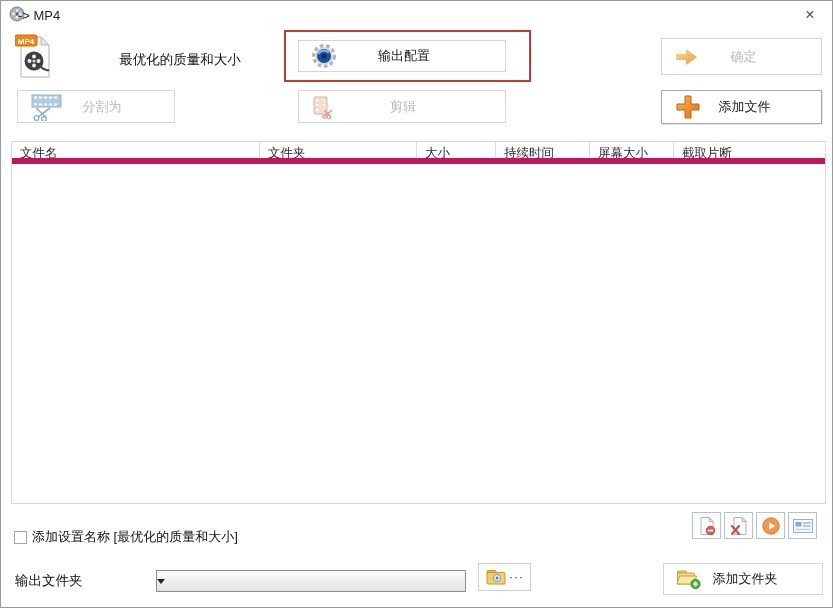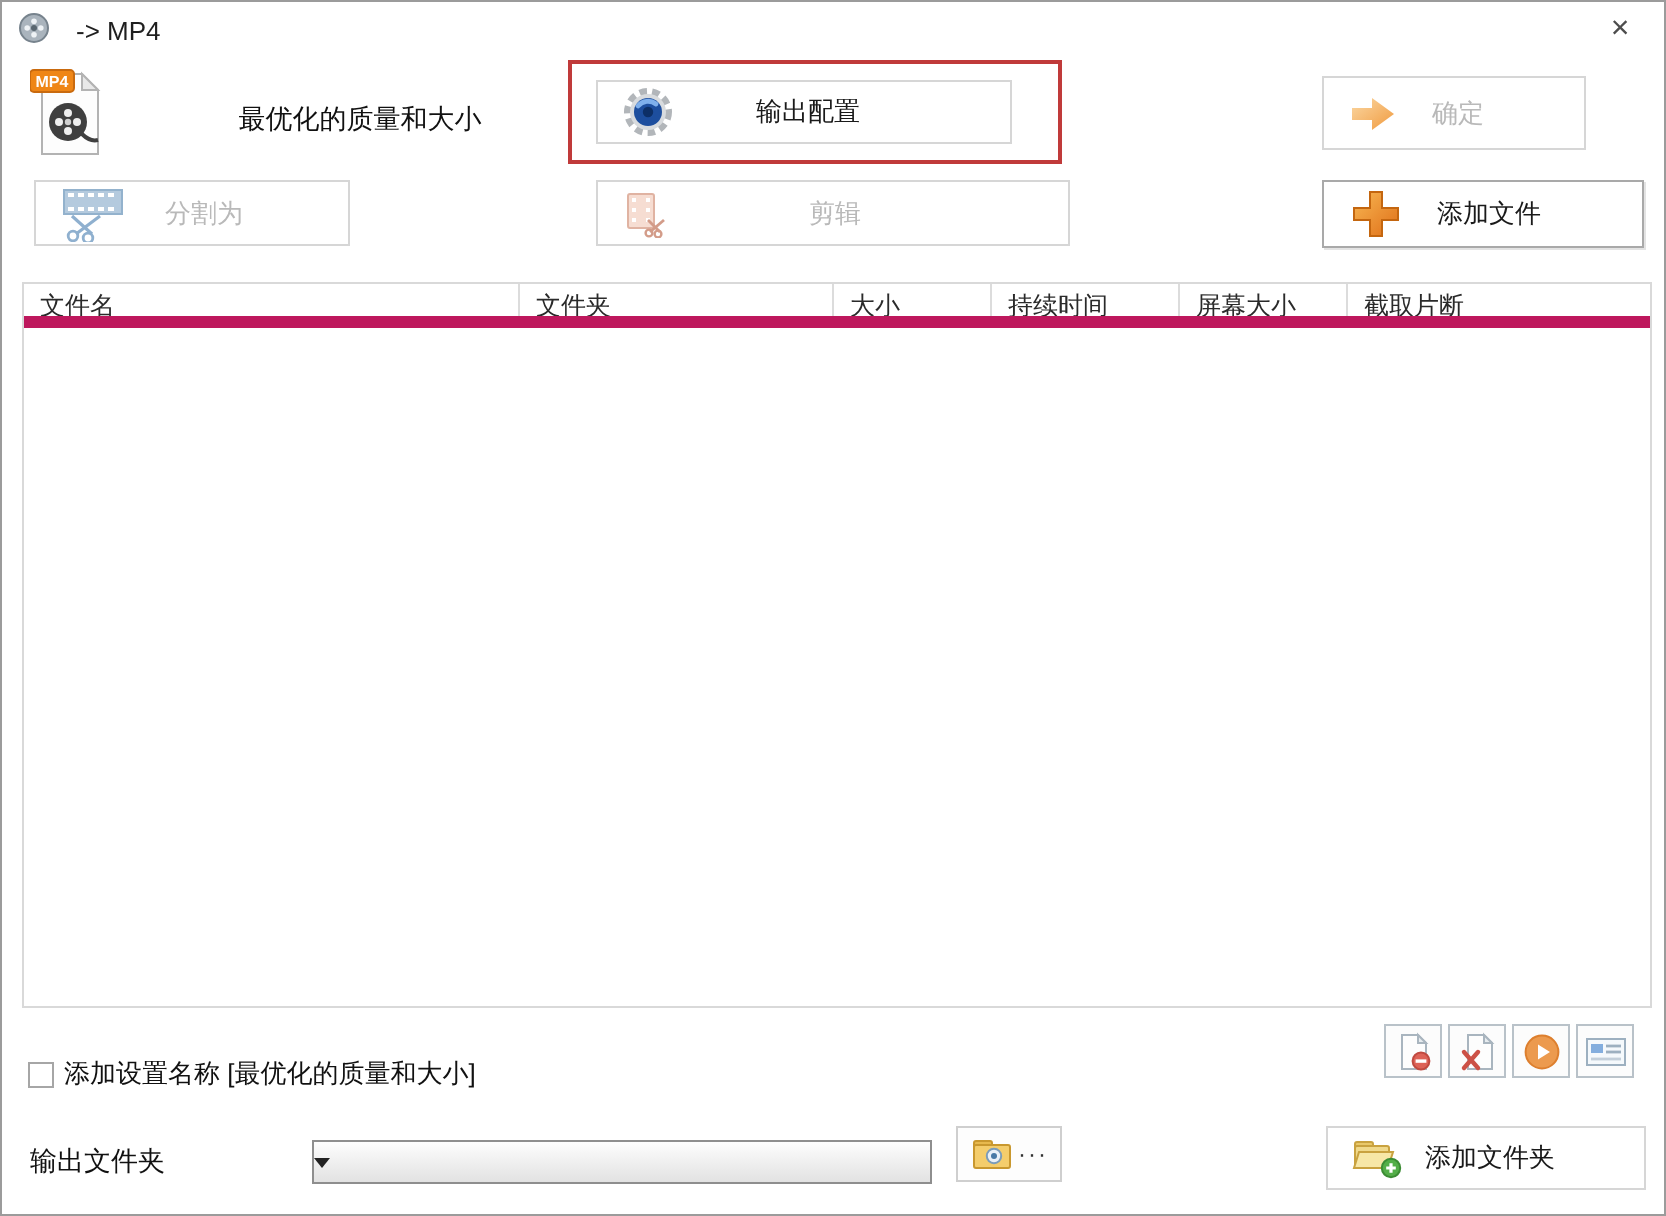--- a/index.html
+++ b/index.html
@@ -5,43 +5,43 @@
   * { margin:0; padding:0; box-sizing:border-box; }
   html,body { width:833px; height:608px; }
   body { font-family:"Liberation Sans","DejaVu Sans",sans-serif; background:#ffffff; }
   .window {
     position:relative; width:833px; height:608px;
     background:#ffffff; border:1px solid #9b9b9b; overflow:hidden;
   }
   
   .titlebar { position:absolute; left:0; top:0; width:100%; height:28px; background:#ffffff; }
   .app-icon { position:absolute; left:8px; top:5px; width:16px; height:16px; }
-  .title-text { position:absolute; left:37px; top:7px; font-size:13px; color:#1f1f1f; }
+  .title-text { position:absolute; left:17px; top:7px; font-size:13px; color:#1f1f1f; }
   .close-btn { position:absolute; right:11px; top:4px; width:22px; height:20px;
     font-size:16px; color:#4d4d4d; text-align:center; line-height:20px; cursor:default; }
   
   .btn {
     position:absolute; background:#ffffff; border:1px solid #d6d6d6;
     display:flex; align-items:center; font-size:13px; color:#1a1a1a;
   }
   .btn .lbl { flex:1; text-align:center; padding-right:34px; }
   .btn .ic { margin-left:12px; display:flex; align-items:center; }
   .btn.disabled { color:#b9b9b9; }
   .btn.strong { border:1px solid #a9a9a9; box-shadow:1px 1px 0 #e3e3e3; }
   
   .preset-icon { position:absolute; left:14px; top:33px; width:38px; height:46px; }
   .preset-caption { position:absolute; left:72px; top:50px; width:214px; text-align:center;
     font-size:13.5px; color:#111; }
   .annotation { position:absolute; left:283px; top:29px; width:247px; height:52px;
     border:2px solid #c03a3a; pointer-events:none; }
   .btn-config { left:297px; top:39px; width:208px; height:32px; }
-  .btn-ok   { left:660px; top:37px; width:132px; height:37px; }
+  .btn-ok   { left:660px; top:37px; width:161px; height:37px; }
   
   .btn-split { left:16px;  top:89px; width:158px; height:33px; }
-  .btn-clip  { left:297px; top:89px; width:237px; height:33px; }
+  .btn-clip  { left:297px; top:89px; width:208px; height:33px; }
   .btn-addfile { left:660px; top:89px; width:161px; height:34px; }
   
   .filetable { position:absolute; left:10px; top:140px; width:815px; height:363px;
     border:1px solid #d9d9d9; background:#ffffff; }
   .thead { display:flex; height:22px; border-bottom:6px solid #be185d; }
   .th { font-size:12.5px; color:#2a2a2a; padding:3px 0 0 8px;
     border-right:1px solid #dcdcdc; overflow:hidden; white-space:nowrap; }
   .th:last-child { border-right:none; }
   .tbody { height:339px; background:#ffffff; }
   

